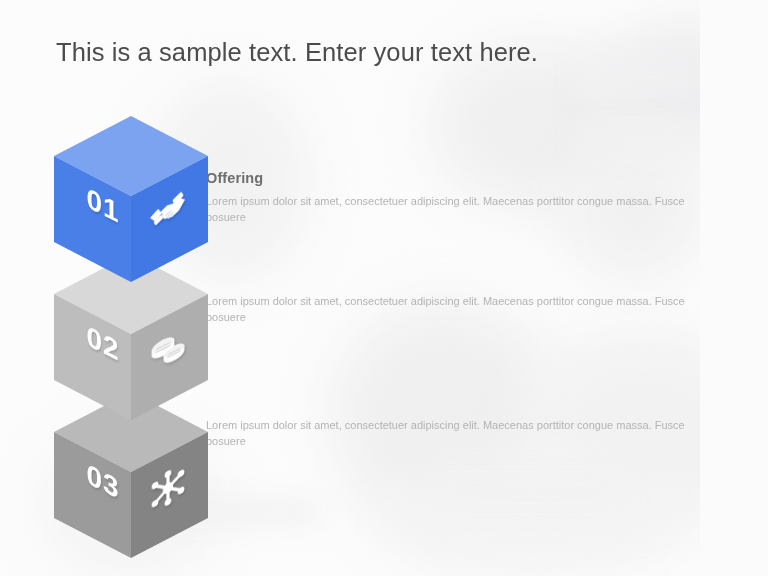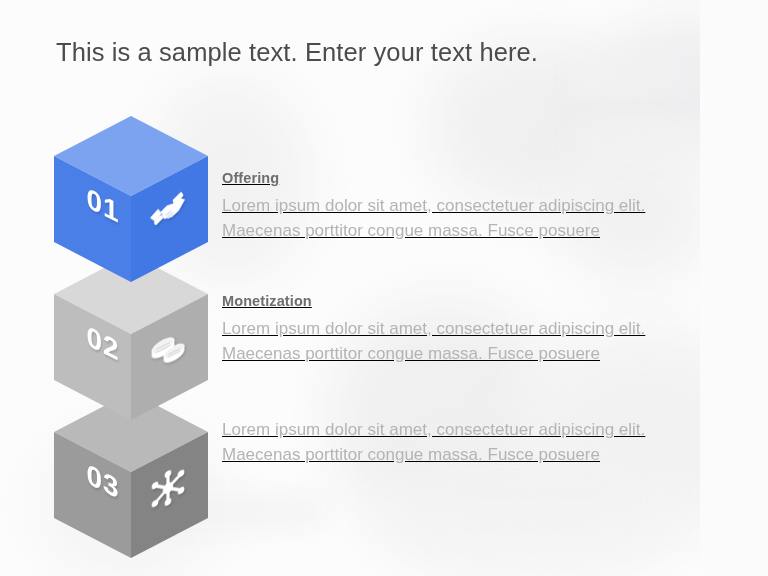--- a/index.html
+++ b/index.html
@@ -119,37 +119,36 @@
     justify-content: center;
   }
   .cube-icon svg {
     position: static;
     filter: drop-shadow(1px 2px 1.5px rgba(0,0,0,0.16));
   }
 
   
   .text-block {
     position: absolute;
-    left: 222px;
+    left: 206px;
     width: 500px;
-    text-decoration: underline;
   }
   .tb-1 { top: 170px; }
   .tb-2 { top: 293px; }
   .tb-3 { top: 417px; }
 
   .block-heading {
     font-size: 14.5px;
     font-weight: 700;
     color: #6e6e6e;
     margin: 0 0 7px 0;
     letter-spacing: 0.1px;
   }
   .block-body {
-    font-size: 17px;
+    font-size: 11px;
     line-height: 1.48;
     color: #b4b4b4;
     margin: 0;
     max-width: 492px;
   }
 </style>
 </head>
 <body>
 
 <div id="slide">
@@ -251,21 +250,20 @@
       </div>
     </div>
   </div>
 
   <div class="text-block tb-1">
     <div class="block-heading">Offering</div>
     <div class="block-body">Lorem ipsum dolor sit amet, consectetuer adipiscing elit. Maecenas porttitor congue massa. Fusce posuere</div>
   </div>
 
   <div class="text-block tb-2">
-    <div class="block-heading">Monetization</div>
     <div class="block-body">Lorem ipsum dolor sit amet, consectetuer adipiscing elit. Maecenas porttitor congue massa. Fusce posuere</div>
   </div>
 
   <div class="text-block tb-3">
     <div class="block-body">Lorem ipsum dolor sit amet, consectetuer adipiscing elit. Maecenas porttitor congue massa. Fusce posuere</div>
   </div>
 
 </div>
 
 </body></html>

